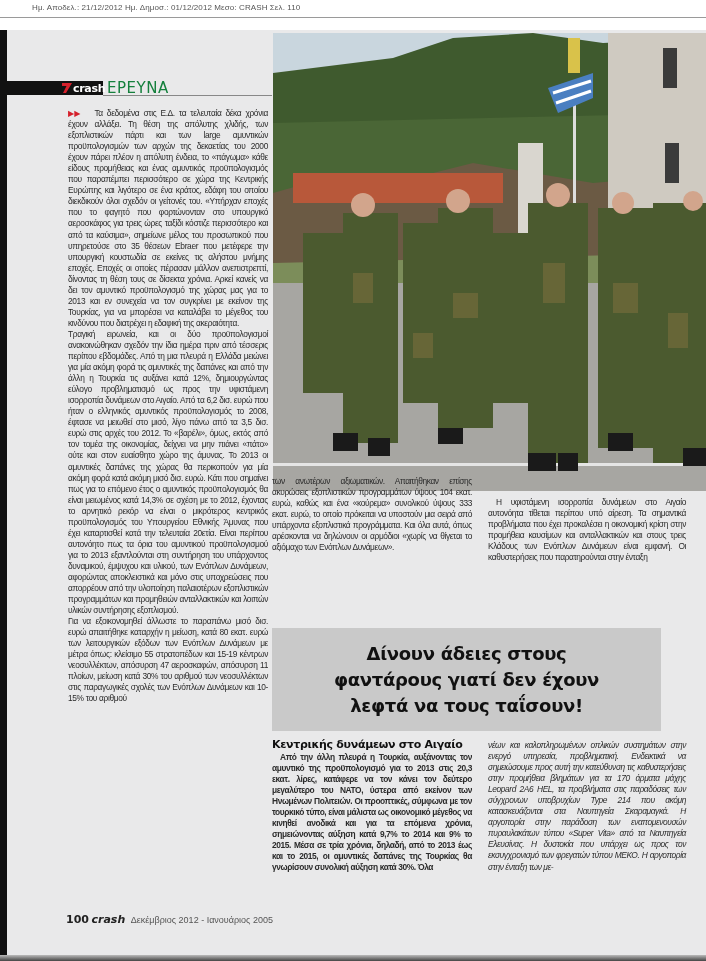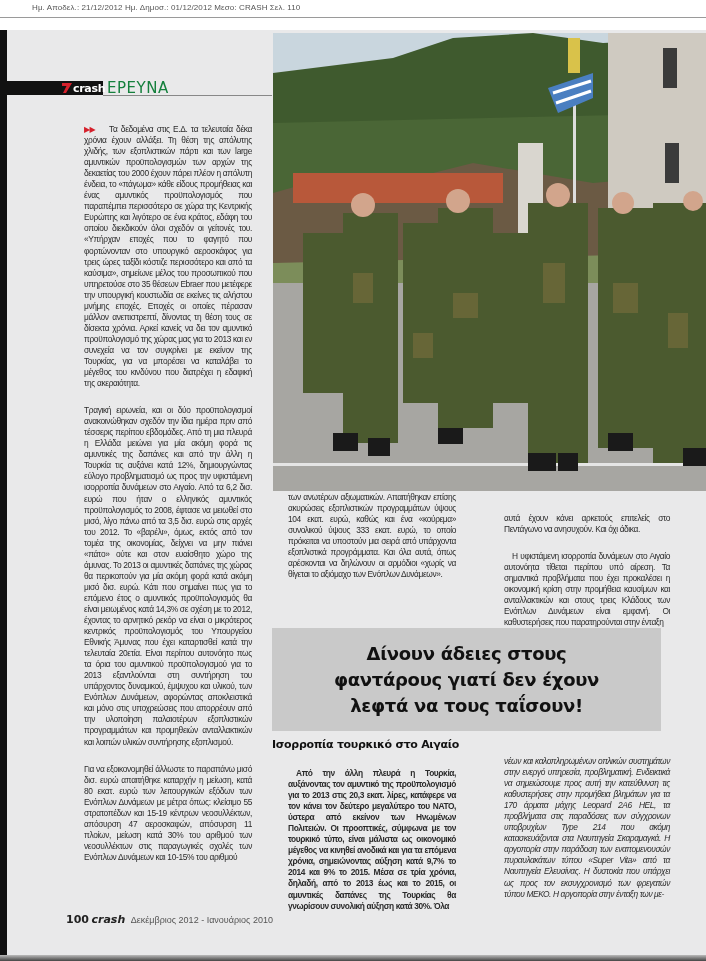--- a/index.html
+++ b/index.html
@@ -10,21 +10,21 @@
   .leftrule { position:absolute; left:0; top:30px; width:7px; height:931px; background:#111; }
   .bottomrule { position:absolute; left:0; top:955px; width:706px; height:6px; background:linear-gradient(#bbb,#444); }
   .sectionbar { position:absolute; left:7px; top:80px; width:265px; height:16px; }
   .sectionbar .blk { position:absolute; left:0; top:1px; width:96px; height:14px; background:#111; }
   .sectionbar .logo { position:absolute; left:55px; top:1px; height:14px; display:flex; align-items:center; }
   .sectionbar .logo .mark { width:10px; height:10px; background:#d5202b; clip-path:polygon(0 0,100% 0,40% 100%,10% 100%,45% 30%,0 30%); margin-right:1px; }
   .sectionbar .logo .txt { color:#fff; font-weight:bold; font-size:11px; font-family:"DejaVu Sans", sans-serif; letter-spacing:-0.3px; }
   .sectionbar .title { position:absolute; left:100px; top:-1px; color:#15803d; font-size:15px; font-family:"DejaVu Sans", sans-serif; letter-spacing:0.5px; }
   .sectionbar .line { position:absolute; left:96px; top:15px; width:169px; height:1px; background:#888; }
   .col { position:absolute; font-size:8.4px; line-height:11.05px; color:#2b2b2b; text-align:justify; font-family:"Liberation Sans Narrow","Liberation Sans", sans-serif; }
-  .col p { margin:16px; text-indent:0; }
+  .col p { margin:0; text-indent:0; }
   .col1 { left:68px; top:108px; width:200px; letter-spacing:-0.35px; }
   .col1 .arrows { color:#d5202b; font-size:8px; letter-spacing:-2px; margin-right:14px; }
   .col2 { left:272px; top:476px; width:200px; letter-spacing:-0.4px; }
   .col3 { left:488px; top:497px; width:198px; letter-spacing:-0.4px; }
   .col2b { left:272px; top:752px; width:200px; letter-spacing:-0.4px;font-weight:bold; }
   .col3b { left:488px; top:740px; width:198px; letter-spacing:-0.4px;font-style:italic; }
   .indent { text-indent:8px !important; }
   .photo { position:absolute; left:273px; top:33px; width:433px; height:458px; overflow:hidden; background:#7c8d5a; }
   .pullquote { position:absolute; left:272px; top:628px; width:389px; height:103px; background:#c9c9c9; display:flex; align-items:center; justify-content:center; text-align:center; }
   .pullquote span { font-family:"DejaVu Sans", sans-serif; font-weight:bold; font-size:18px; line-height:26px; color:#111; letter-spacing:-0.3px; white-space:pre-line; }
@@ -111,39 +111,38 @@
       <rect x="410" y="415" width="23" height="18"></rect>
     </g>
   </svg>
 </div>
 
 <div class="col col2">
   <p>των ανωτέρων αξιωματικών. Απαιτήθηκαν επίσης ακυρώσεις εξοπλιστικών προγραμμάτων ύψους 104 εκατ. ευρώ, καθώς και ένα «κούρεμα» συνολικού ύψους 333 εκατ. ευρώ, το οποίο πρόκειται να υποστούν μια σειρά από υπάρχοντα εξοπλιστικά προγράμματα. Και όλα αυτά, όπως αρέσκονται να δηλώνουν οι αρμόδιοι «χωρίς να θίγεται το αξιόμαχο των Ενόπλων Δυνάμεων».</p>
 </div>
 
 <div class="col col3">
-  <p>αυτά έχουν κάνει αρκετούς επιτελείς στο Πεντάγωνο να ανησυχούν. Και όχι άδικα.</p>
   <p class="indent">Η υφιστάμενη ισορροπία δυνάμεων στο Αιγαίο αυτονόητα τίθεται περίπου υπό αίρεση. Τα σημαντικά προβλήματα που έχει προκαλέσει η οικονομική κρίση στην προμήθεια καυσίμων και ανταλλακτικών και στους τρεις Κλάδους των Ενόπλων Δυνάμεων είναι εμφανή. Οι καθυστερήσεις που παρατηρούνται στην ένταξη</p>
 </div>
 
 <div class="pullquote">
   <span>Δίνουν άδειες στους
 φαντάρους γιατί δεν έχουν
 λεφτά να τους ταΐσουν!</span>
 </div>
 
-<div class="subhead">Ισορροπία τουρκικό στο Αιγαίο</div>
+<div class="subhead">Κεντρικής δυνάμεων στο Αιγαίο</div>
 
 <div class="col col2b">
   <p class="indent">Από την άλλη πλευρά η Τουρκία, αυξάνοντας τον αμυντικό της προϋπολογισμό για το 2013 στις 20,3 εκατ. λίρες, κατάφερε να τον κάνει τον δεύτερο μεγαλύτερο του ΝΑΤΟ, ύστερα από εκείνον των Ηνωμένων Πολιτειών. Οι προοπτικές, σύμφωνα με τον τουρκικό τύπο, είναι μάλιστα ως οικονομικό μέγεθος να κινηθεί ανοδικά και για τα επόμενα χρόνια, σημειώνοντας αύξηση κατά 9,7% το 2014 και 9% το 2015. Μέσα σε τρία χρόνια, δηλαδή, από το 2013 έως και το 2015, οι αμυντικές δαπάνες της Τουρκίας θα γνωρίσουν συνολική αύξηση κατά 30%. Όλα</p>
 </div>
 
 <div class="col col3b">
   <p>νέων και καλοπληρωμένων οπλικών συστημάτων στην ενεργό υπηρεσία, προβληματική. Ενδεικτικά να σημειώσουμε προς αυτή την κατεύθυνση τις καθυστερήσεις στην προμήθεια βλημάτων για τα 170 άρματα μάχης Leopard 2A6 HEL, τα προβλήματα στις παραδόσεις των σύγχρονων υποβρυχίων Type 214 που ακόμη κατασκευάζονται στα Ναυπηγεία Σκαραμαγκά. Η αργοπορία στην παράδοση των εναπομενουσών πυραυλακάτων τύπου «Super Vita» από τα Ναυπηγεία Ελευσίνας. Η δυστοκία που υπάρχει ως προς τον εκσυγχρονισμό των φρεγατών τύπου ΜΕΚΟ. Η αργοπορία στην ένταξη των με-</p>
 </div>
 
 <div class="footer">
   <span class="num">100</span>
   <span class="brand">crash</span>
-  <span>Δεκέμβριος 2012 - Ιανουάριος 2010</span>
+  <span>Δεκέμβριος 2012 - Ιανουάριος 2005</span>
 </div>
 
 <div class="bottomrule"></div>
 
 </body></html>

